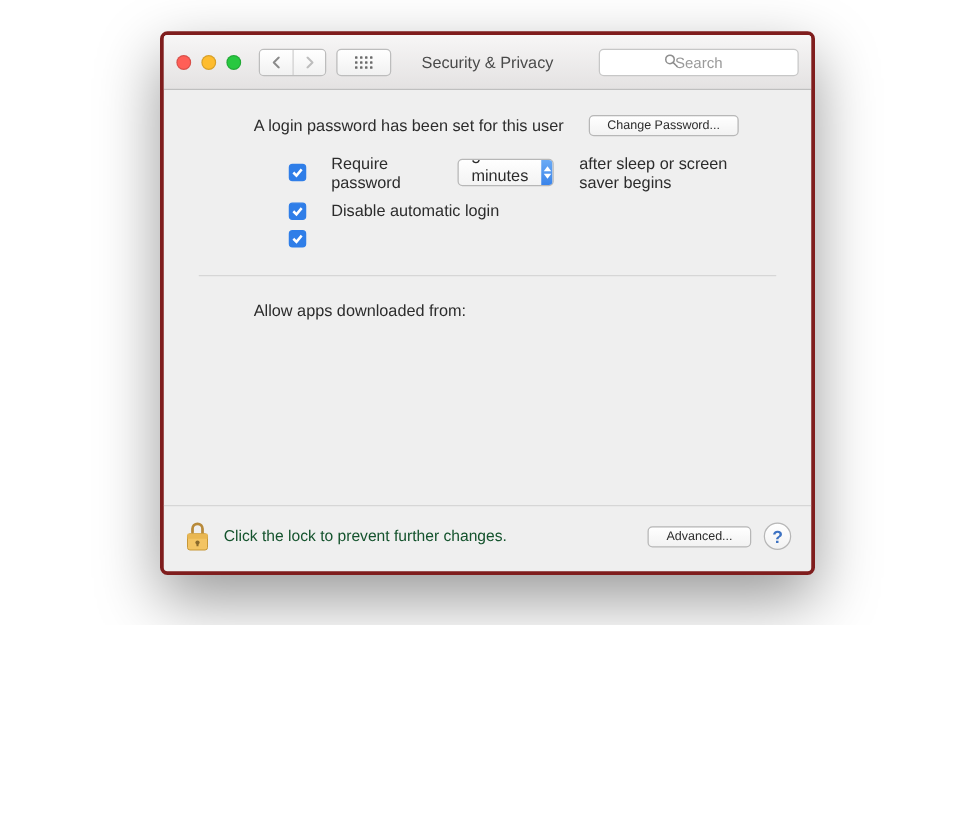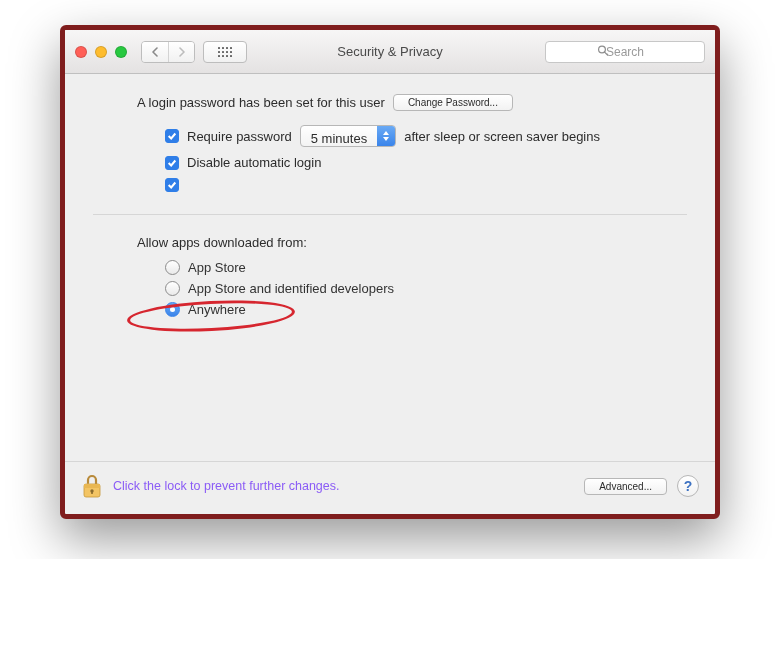--- a/index.html
+++ b/index.html
@@ -6,23 +6,23 @@
   body {
     font-family: -apple-system, "Helvetica Neue", Helvetica, Arial, sans-serif;
     font-size: 13px;
     color: #333;
     background: #fff;
     display: flex;
     justify-content: center;
     padding: 25px 0 40px;
   }
   .window {
-    width: 660px;
+    width: 524px;
     background: #efefef;
-    border: 5px solid #7f1d1d;
+    border: 3px solid #7f1d1d;
     border-radius: 6px;
     box-shadow: 0 20px 50px rgba(0,0,0,0.4);
     overflow: hidden;
     position: relative;
   }
   
   .toolbar {
     height: 44px;
     background: linear-gradient(#f7f6f6, #e4e2e2);
     border-bottom: 1px solid #bfbfbf;
@@ -100,21 +100,21 @@
     background: linear-gradient(#ffffff,#f4f4f4);
     cursor:default;
   }
   .tab + .tab { border-left:1px solid #cfcfcf; }
   .tab.active {
     background: linear-gradient(#4aa3f7,#2f7ee8);
     color:#fff; border-left:none;
   }
   
   .sec1 { padding: 0 6px 22px; border-bottom:1px solid #d6d6d6; }
-  .row { display:flex; align-items:center; gap:8px; margin-bottom:8px; font-size:13px; color:#2c2c2c; }
+  .row { display:flex; align-items:center; gap:20px; margin-bottom:8px; font-size:13px; color:#2c2c2c; }
   .row.first { margin-left: 38px; margin-bottom: 14px; }
   .row.indent { margin-left: 66px; }
   .btn {
     padding: 2px 14px;
     border:1px solid #b7b7b7;
     border-radius:4px;
     background:linear-gradient(#ffffff,#f2f2f2);
     font-size:10px;
     color:#2b2b2b;
     box-shadow: 0 1px 0 rgba(255,255,255,0.6) inset;
@@ -168,21 +168,21 @@
     transform: rotate(-3deg);
     pointer-events:none;
   }
   
   .footer {
     margin-top: 120px;
     border-top:1px solid #d6d6d6;
     padding: 10px 16px 14px;
     display:flex; align-items:center; gap:10px;
   }
-  .foot-text { font-size:12.5px; color:#8b5cf6; }
+  .foot-text { font-size:12.5px; color:#14532d; }
   .spacer { flex:1; }
   .helpbtn {
     width:22px; height:22px; border-radius:50%;
     border:1px solid #b7b7b7;
     background:linear-gradient(#ffffff,#f2f2f2);
     display:flex; align-items:center; justify-content:center;
     color:#3d72c2; font-weight:600; font-size:14px;
   }
   .lock-icon { width:22px; height:28px; display:block; }
 </style>
@@ -275,35 +275,20 @@
         <span class="cb checked">
           <svg viewBox="0 0 12 12">
               <path d="M2 6 L5 9 L10 3"></path>
             </svg>
         </span>
       </div>
     </div>
 
     <div class="sec2">
       <div class="sec2-head">Allow apps downloaded from:</div>
-      <div class="radios">
-        <div class="radio-row">
-          <span class="radio"></span>
-          <span>App Store</span>
-        </div>
-        <div class="radio-row">
-          <span class="radio"></span>
-          <span>App Store and identified developers</span>
-        </div>
-        <div class="radio-row">
-          <span class="radio checked"></span>
-          <span>Anywhere</span>
-        </div>
-        <div class="highlight"></div>
-      </div>
     </div>
 
   </div>
 
   <div class="footer">
     <span>
       <svg class="lock-icon" viewBox="0 0 22 28">
         <path d="M7 11 V8 a4 4 0 0 1 8 0 V14" stroke="#b88a3a" stroke-width="2.2" fill="none" stroke-linecap="round"></path>
         <rect x="3" y="12" width="16" height="13" rx="2" fill="#f3c463" stroke="#c79838" stroke-width="0.8"></rect>
         <rect x="3" y="12" width="16" height="4" fill="#e9b752"></rect>

